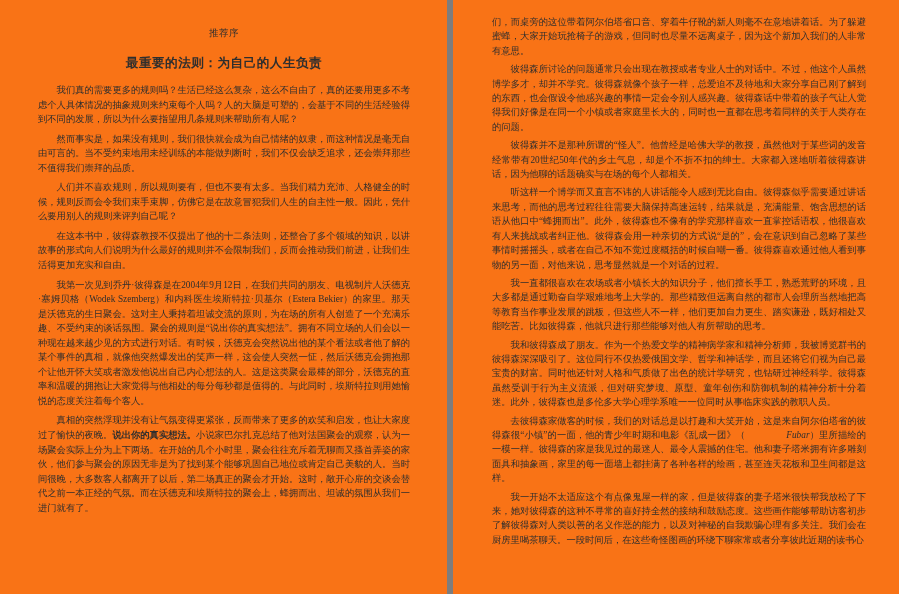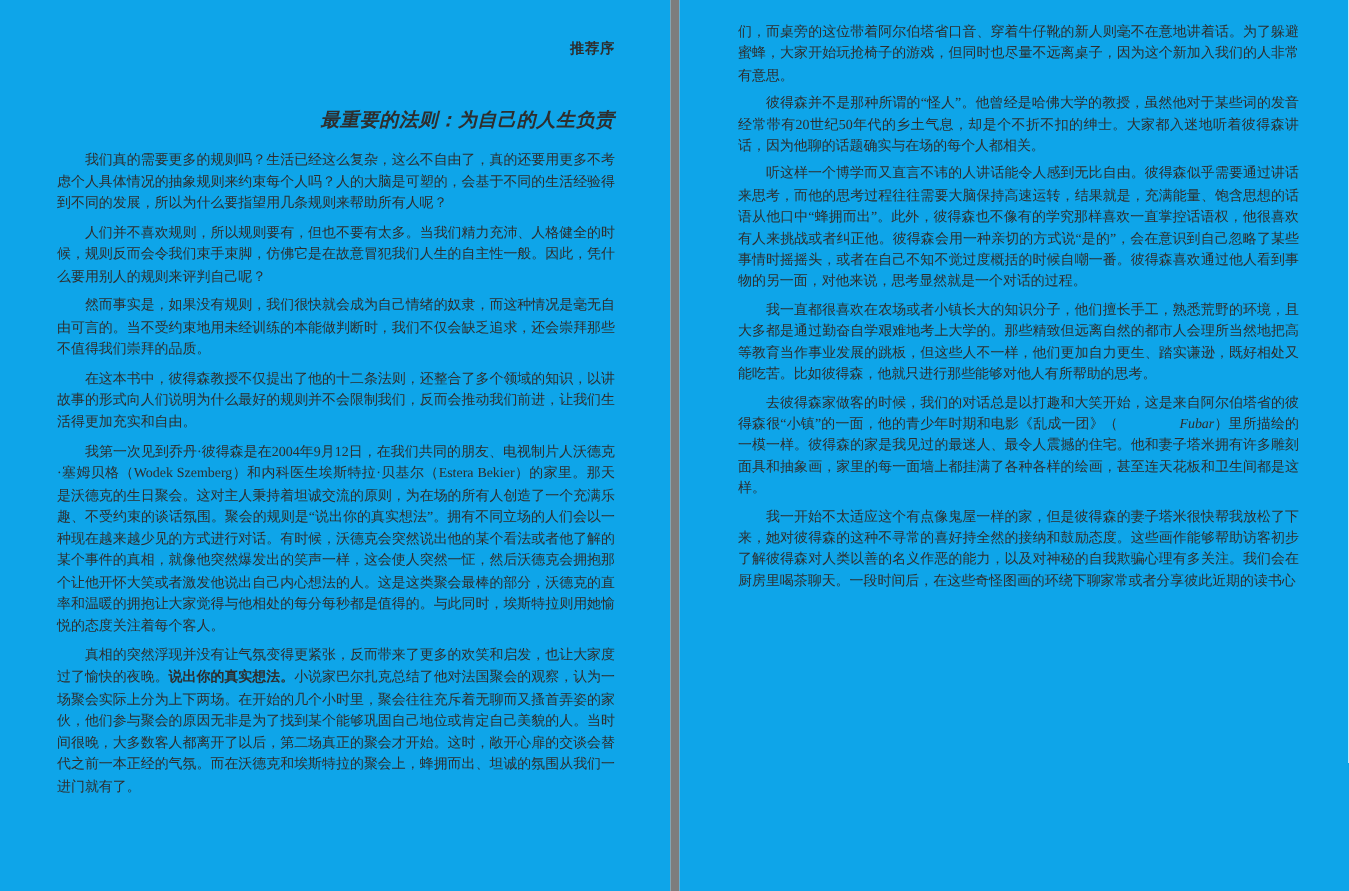--- a/index.html
+++ b/index.html
@@ -2,32 +2,32 @@
 <html><head>
 <meta charset="utf-8">
 <style>
   html, body { margin: 0; padding: 0; background: #ffffff; }
   body {
     width: 899px; height: 594px; overflow: hidden;
     font-family: "Liberation Serif", "DejaVu Serif", serif;
     color: #2e2e2e;
   }
   .spread { display: flex; width: 899px; height: 594px; background: #ffffff; }
-  .page { box-sizing: border-box; overflow: hidden; background: #0ea5e9; }
+  .page { box-sizing: border-box; overflow: hidden; background: #f97316; }
   .page-left  { width: 447px; padding: 27px 37px 0 38px; }
   .page-right { width: 446px; padding: 15px 33px 0 39px; }
   .divider { width: 6px; height: 594px; background: #7d7d7d; flex: 0 0 6px; }
 
   .page-label {
-    font-size: 9.5px; font-weight: bold; text-align: right;
+    font-size: 9.5px; font-weight: normal; text-align: center;
     line-height: 13px; letter-spacing: 0.5px;
   }
   .chapter-title {
-    font-size: 12.6px; font-weight: bold; text-align: right;
-    margin: 32px 0 11px 0; letter-spacing: 0.5px; font-style: italic;
+    font-size: 12.6px; font-weight: bold; text-align: center;
+    margin: 15px 0 11px 0; letter-spacing: 0.5px;
   }
   .para {
     font-size: 9.3px; line-height: 14.55px;
     text-align: justify; text-justify: inter-ideograph;
     text-indent: 2em; margin: 5px 0 0 0;
   }
   .page-right .para { margin-top: 4px; line-height: 14.4px; }
   .para.first { margin-top: 0; }
   .para.no-indent { text-indent: 0; }
   .bold { font-weight: bold; }
@@ -35,32 +35,34 @@
 </style>
 </head>
 <body>
 
 <div class="spread">
 
   <section class="page page-left">
     <div class="page-label">推荐序</div>
     <h1 class="chapter-title">最重要的法则：为自己的人生负责</h1>
     <p class="para first">我们真的需要更多的规则吗？生活已经这么复杂，这么不自由了，真的还要用更多不考虑个人具体情况的抽象规则来约束每个人吗？人的大脑是可塑的，会基于不同的生活经验得到不同的发展，所以为什么要指望用几条规则来帮助所有人呢？</p>
+    <p class="para">然而事实是，如果没有规则，我们很快就会成为自己情绪的奴隶，而这种情况是毫无自由可言的。当不受约束地用未经训练的本能做判断时，我们不仅会缺乏追求，还会崇拜那些不值得我们崇拜的品质。</p>
     <p class="para">人们并不喜欢规则，所以规则要有，但也不要有太多。当我们精力充沛、人格健全的时候，规则反而会令我们束手束脚，仿佛它是在故意冒犯我们人生的自主性一般。因此，凭什么要用别人的规则来评判自己呢？</p>
-    <p class="para">然而事实是，如果没有规则，我们很快就会成为自己情绪的奴隶，而这种情况是毫无自由可言的。当不受约束地用未经训练的本能做判断时，我们不仅会缺乏追求，还会崇拜那些不值得我们崇拜的品质。</p>
     <p class="para">在这本书中，彼得森教授不仅提出了他的十二条法则，还整合了多个领域的知识，以讲故事的形式向人们说明为什么最好的规则并不会限制我们，反而会推动我们前进，让我们生活得更加充实和自由。</p>
     <p class="para">我第一次见到乔丹·彼得森是在2004年9月12日，在我们共同的朋友、电视制片人沃德克·塞姆贝格（Wodek Szemberg）和内科医生埃斯特拉·贝基尔（Estera Bekier）的家里。那天是沃德克的生日聚会。这对主人秉持着坦诚交流的原则，为在场的所有人创造了一个充满乐趣、不受约束的谈话氛围。聚会的规则是“说出你的真实想法”。拥有不同立场的人们会以一种现在越来越少见的方式进行对话。有时候，沃德克会突然说出他的某个看法或者他了解的某个事件的真相，就像他突然爆发出的笑声一样，这会使人突然一怔，然后沃德克会拥抱那个让他开怀大笑或者激发他说出自己内心想法的人。这是这类聚会最棒的部分，沃德克的直率和温暖的拥抱让大家觉得与他相处的每分每秒都是值得的。与此同时，埃斯特拉则用她愉悦的态度关注着每个客人。</p>
     <p class="para"><span>真相的突然浮现并没有让气氛变得更紧张，反而带来了更多的欢笑和启发，也让大家度过了愉快的夜晚。</span><span class="bold">说出你的真实想法。</span><span>小说家巴尔扎克总结了他对法国聚会的观察，认为一场聚会实际上分为上下两场。在开始的几个小时里，聚会往往充斥着无聊而又搔首弄姿的家伙，他们参与聚会的原因无非是为了找到某个能够巩固自己地位或肯定自己美貌的人。当时间很晚，大多数客人都离开了以后，第二场真正的聚会才开始。这时，敞开心扉的交谈会替代之前一本正经的气氛。而在沃德克和埃斯特拉的聚会上，蜂拥而出、坦诚的氛围从我们一进门就有了。</span></p>
 
   </section>
 
   <div class="divider"></div>
 
   <section class="page page-right">
     <p class="para first no-indent">们，而桌旁的这位带着阿尔伯塔省口音、穿着牛仔靴的新人则毫不在意地讲着话。为了躲避蜜蜂，大家开始玩抢椅子的游戏，但同时也尽量不远离桌子，因为这个新加入我们的人非常有意思。</p>
+    <p class="para">彼得森所讨论的问题通常只会出现在教授或者专业人士的对话中。不过，他这个人虽然博学多才，却并不学究。彼得森就像个孩子一样，总爱迫不及待地和大家分享自己刚了解到的东西，也会假设令他感兴趣的事情一定会令别人感兴趣。彼得森话中带着的孩子气让人觉得我们好像是在同一个小镇或者家庭里长大的，同时也一直都在思考着同样的关于人类存在的问题。</p>
     <p class="para">彼得森并不是那种所谓的“怪人”。他曾经是哈佛大学的教授，虽然他对于某些词的发音经常带有20世纪50年代的乡土气息，却是个不折不扣的绅士。大家都入迷地听着彼得森讲话，因为他聊的话题确实与在场的每个人都相关。</p>
     <p class="para">听这样一个博学而又直言不讳的人讲话能令人感到无比自由。彼得森似乎需要通过讲话来思考，而他的思考过程往往需要大脑保持高速运转，结果就是，充满能量、饱含思想的话语从他口中“蜂拥而出”。此外，彼得森也不像有的学究那样喜欢一直掌控话语权，他很喜欢有人来挑战或者纠正他。彼得森会用一种亲切的方式说“是的”，会在意识到自己忽略了某些事情时摇摇头，或者在自己不知不觉过度概括的时候自嘲一番。彼得森喜欢通过他人看到事物的另一面，对他来说，思考显然就是一个对话的过程。</p>
     <p class="para">我一直都很喜欢在农场或者小镇长大的知识分子，他们擅长手工，熟悉荒野的环境，且大多都是通过勤奋自学艰难地考上大学的。那些精致但远离自然的都市人会理所当然地把高等教育当作事业发展的跳板，但这些人不一样，他们更加自力更生、踏实谦逊，既好相处又能吃苦。比如彼得森，他就只进行那些能够对他人有所帮助的思考。</p>
+    <p class="para">我和彼得森成了朋友。作为一个热爱文学的精神病学家和精神分析师，我被博览群书的彼得森深深吸引了。这位同行不仅热爱俄国文学、哲学和神话学，而且还将它们视为自己最宝贵的财富。同时他还针对人格和气质做了出色的统计学研究，也钻研过神经科学。彼得森虽然受训于行为主义流派，但对研究梦境、原型、童年创伤和防御机制的精神分析十分着迷。此外，彼得森也是多伦多大学心理学系唯一一位同时从事临床实践的教职人员。</p>
     <p class="para"><span>去彼得森家做客的时候，我们的对话总是以打趣和大笑开始，这是来自阿尔伯塔省的彼得森很“小镇”的一面，他的青少年时期和电影《乱成一团》（</span><span class="italic">Fubar</span><span>）里所描绘的一模一样。彼得森的家是我见过的最迷人、最令人震撼的住宅。他和妻子塔米拥有许多雕刻面具和抽象画，家里的每一面墙上都挂满了各种各样的绘画，甚至连天花板和卫生间都是这样。</span></p>
     <p class="para">我一开始不太适应这个有点像鬼屋一样的家，但是彼得森的妻子塔米很快帮我放松了下来，她对彼得森的这种不寻常的喜好持全然的接纳和鼓励态度。这些画作能够帮助访客初步了解彼得森对人类以善的名义作恶的能力，以及对神秘的自我欺骗心理有多关注。我们会在厨房里喝茶聊天。一段时间后，在这些奇怪图画的环绕下聊家常或者分享彼此近期的读书心</p>
   </section>
 
 </div>
 
 </body></html>

